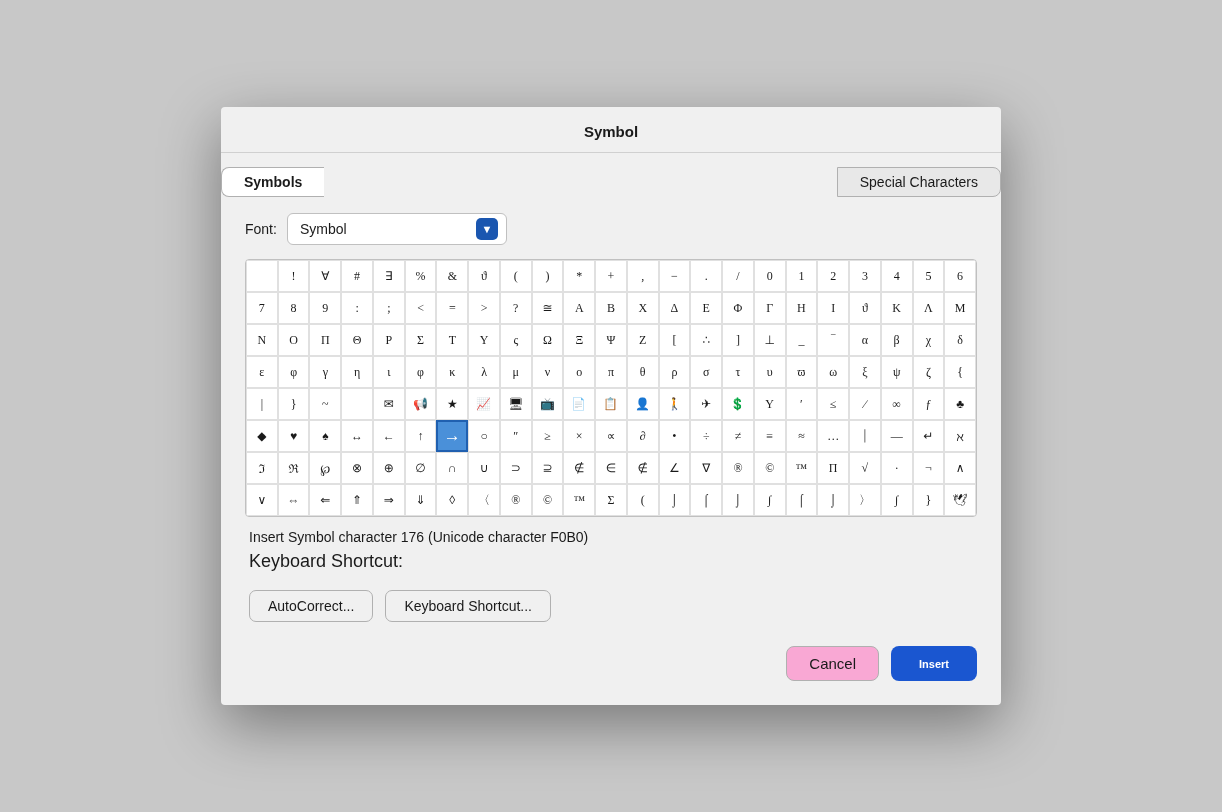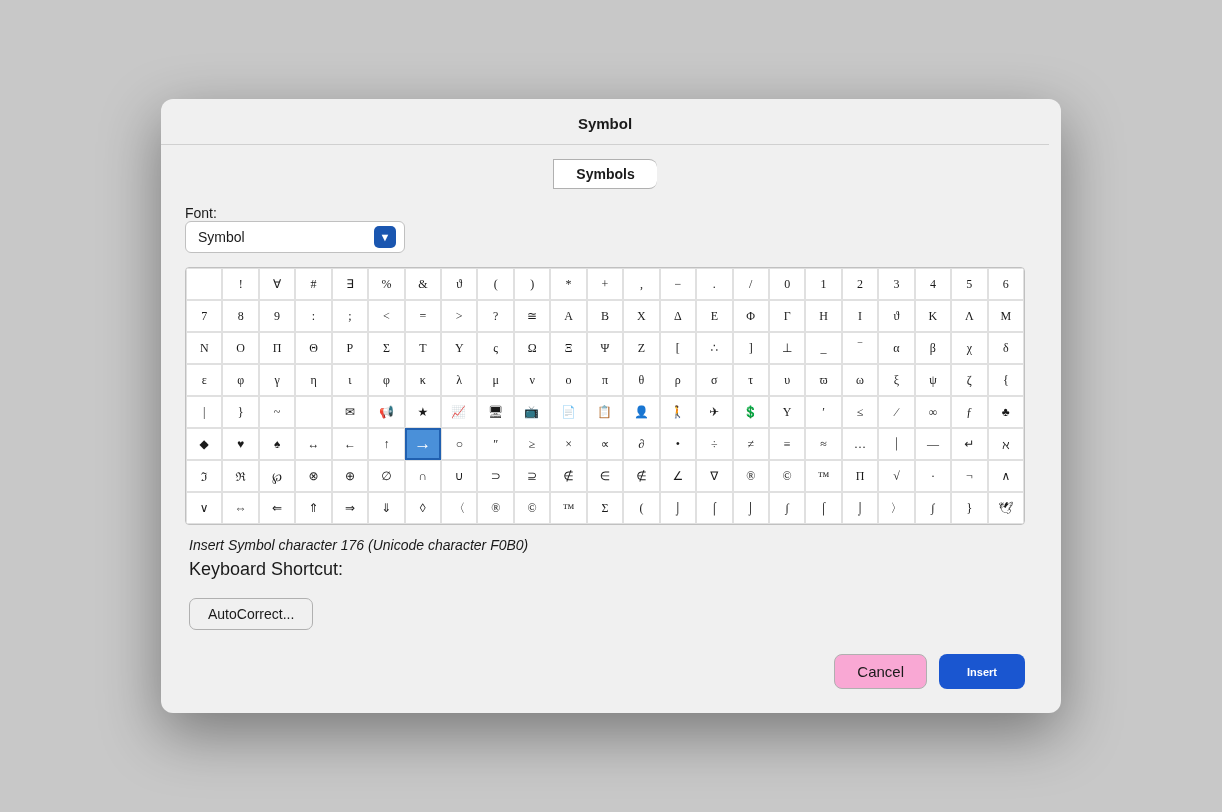--- a/index.html
+++ b/index.html
@@ -7,37 +7,37 @@
       background: #c8c8c8;
       display: flex;
       align-items: center;
       justify-content: center;
       width: 1222px;
       height: 812px;
       font-family: -apple-system, BlinkMacSystemFont, 'Helvetica Neue', Arial, sans-serif;
     }
     .dialog {
       background: #f0f0f0;
-      border-radius: 12px;
+      border-radius: 4px;
       box-shadow: 0 20px 60px rgba(0,0,0,0.4);
-      width: 900px;
-      padding: 0 12px 24px 0;
+      width: 780px;
+      padding: 0 0 24px 0;
       position: relative;
     }
     .title-bar {
       text-align: center;
       padding: 16px 0 12px 0;
       font-size: 15px;
       font-weight: 600;
       color: #1a1a1a;
       border-bottom: 1px solid #d0d0d0;
     }
     .tab-row {
       display: flex;
-      justify-content: center;
+      justify-content: space-between;
       padding: 14px 0 12px 0;
       gap: 0;
     }
     .tab-btn {
       padding: 6px 22px;
       font-size: 14px;
       font-weight: 500;
       border: 1px solid #b0b0b0;
       background: #e8e8e8;
       cursor: pointer;
@@ -52,24 +52,23 @@
     }
     .tab-btn.active {
       background: #ffffff;
       font-weight: 600;
     }
     .content-area {
       padding: 0 24px;
     }
     .font-row {
       display: flex;
-      align-items: flex-start;
+      align-items: center;
       margin-bottom: 10px;
       padding: 4px 0;
-      flex-direction: column;
     }
     .font-label {
       font-size: 14px;
       font-weight: 500;
       margin-right: 10px;
       color: #1a1a1a;
     }
     .font-select-wrap {
       display: flex;
       align-items: center;
@@ -130,21 +129,20 @@
     .symbol-cell.selected span {
       color: #fff;
       font-size: 18px;
       font-weight: bold;
     }
     .info-text {
       font-size: 14px;
       color: #1a1a1a;
       margin-bottom: 6px;
       padding: 0 4px;
-      font-style: italic;
     }
     .shortcut-text {
       font-size: 18px;
       color: #1a1a1a;
       margin-bottom: 18px;
       padding: 0 4px;
     }
     .action-buttons-row {
       display: flex;
       gap: 12px;
@@ -187,20 +185,21 @@
     }
   </style>
 </head>
 <body>
 
 <div class="dialog">
   <div class="title-bar">Symbol</div>
 
   <div class="tab-row">
     <button class="tab-btn active">Symbols</button>
+    <button class="tab-btn">Special Characters</button>
   </div>
 
   <div class="content-area">
     <div class="font-row">
       <span class="font-label">Font:</span>
       <div class="font-select-wrap">
         <span class="font-select-text">Symbol</span>
         <div class="font-dropdown-icon">
           <span>▼</span>
         </div>
@@ -770,20 +769,21 @@
             <span>🕊</span>
           </div>
       </div>
     </div>
 
     <div class="info-text">Insert Symbol character 176  (Unicode character F0B0)</div>
     <div class="shortcut-text">Keyboard Shortcut:</div>
 
     <div class="action-buttons-row">
       <button class="action-btn">AutoCorrect...</button>
+      <button class="action-btn">Keyboard Shortcut...</button>
     </div>
   </div>
 
   <div class="bottom-row">
     <button class="cancel-btn">Cancel</button>
     <button class="insert-btn">Insert</button>
   </div>
 </div>
 
 </body></html>

